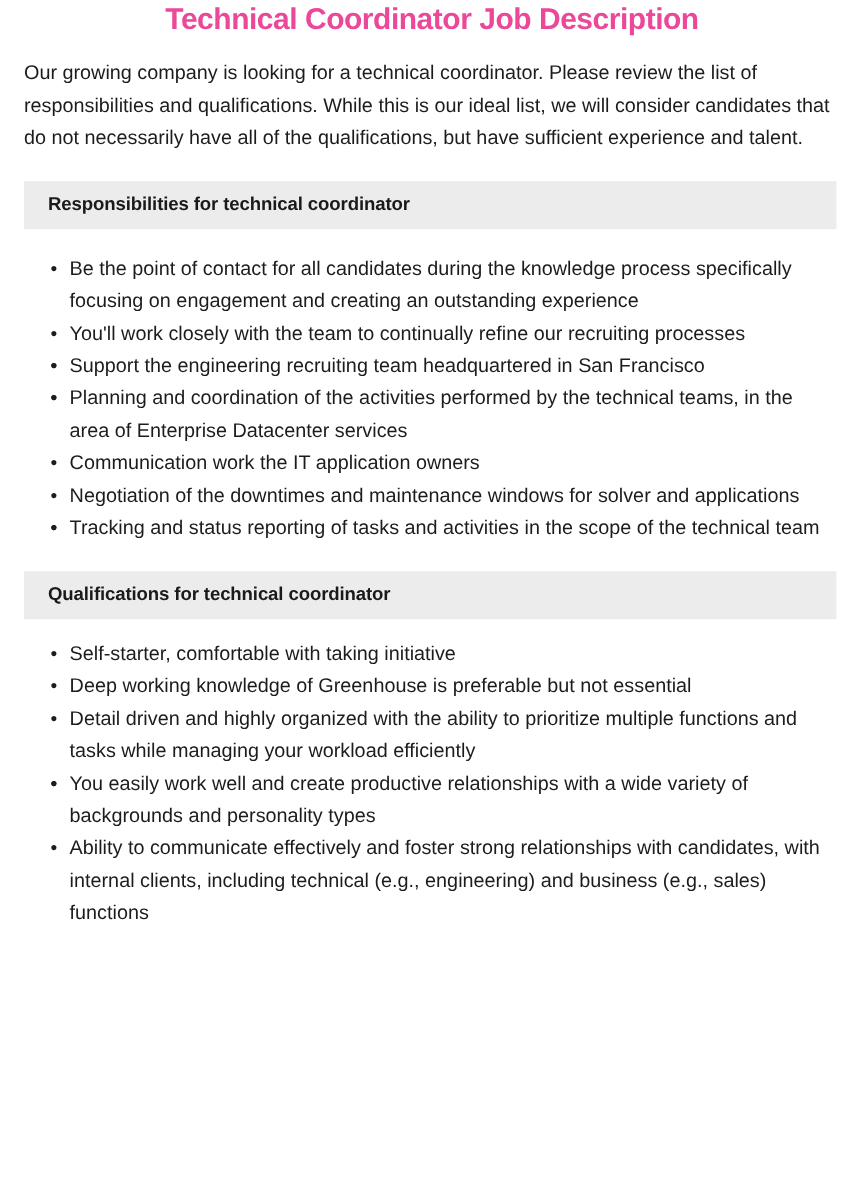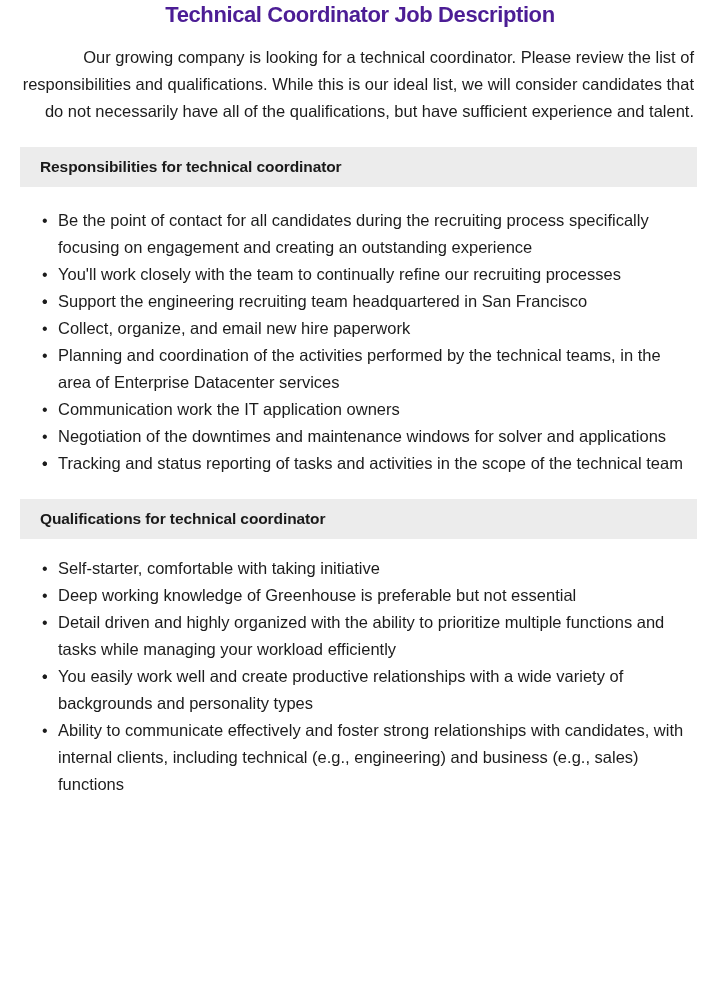--- a/index.html
+++ b/index.html
@@ -19,36 +19,36 @@
 
   .page {
     width: 720px;
     height: 1002px;
     position: relative;
     padding: 0;
   }
 
   
   .doc-title {
-    font-size: 22px;
+    font-size: 25px;
     font-weight: 700;
     line-height: 1.18;
     text-align: center;
     letter-spacing: -0.4px;
-    color: #4c1d95;
+    color: #ec4899;
     padding: 2px 20px 0 20px;
   }
 
   
   .intro {
     margin: 16px 26px 0 20px;
     font-size: 16.5px;
     line-height: 27px;
     color: #1c1c1c;
-    text-align: right;
+    text-align: left;
   }
 
   
   .section-bar {
     margin: 22px 23px 10px 20px;
     background: #ececec;
     height: 40px;
     display: flex;
     align-items: center;
     padding-left: 20px;
@@ -99,25 +99,25 @@
 
   <h1 class="doc-title">Technical Coordinator Job Description</h1>
 
   <p class="intro">Our growing company is looking for a technical coordinator. Please review the list of responsibilities and qualifications. While this is our ideal list, we will consider candidates that do not necessarily have all of the qualifications, but have sufficient experience and talent.</p>
 
   <div class="section-block">
     <div class="section-bar">
       <span class="section-bar-title">Responsibilities for technical coordinator</span>
     </div>
     <ul class="bullet-list list-responsibilities">
-        <li class="bullet-item"><span class="dot">•</span><span>Be the point of contact for all candidates during the recruiting process specifically focusing on engagement and creating an outstanding experience</span></li>
+        <li class="bullet-item"><span class="dot">•</span><span>Be the point of contact for all candidates during the knowledge process specifically focusing on engagement and creating an outstanding experience</span></li>
         <li class="bullet-item"><span class="dot">•</span><span>You'll work closely with the team to continually refine our recruiting processes</span></li>
         <li class="bullet-item"><span class="dot">•</span></li>
         <li class="bullet-item"><span class="dot">•</span><span>Support the engineering recruiting team headquartered in San Francisco</span></li>
-        <li class="bullet-item"><span class="dot">•</span><span>Collect, organize, and email new hire paperwork</span></li>
+        <li class="bullet-item"><span class="dot">•</span></li>
         <li class="bullet-item"><span class="dot">•</span><span>Planning and coordination of the activities performed by the technical teams, in the area of Enterprise Datacenter services</span></li>
         <li class="bullet-item"><span class="dot">•</span><span>Communication work the IT application owners</span></li>
         <li class="bullet-item"><span class="dot">•</span><span>Negotiation of the downtimes and maintenance windows for solver and applications</span></li>
         <li class="bullet-item"><span class="dot">•</span></li>
         <li class="bullet-item"><span class="dot">•</span><span>Tracking and status reporting of tasks and activities in the scope of the technical team</span></li>
       </ul>
   </div>
 
   <div class="section-block">
     <div class="section-bar">

